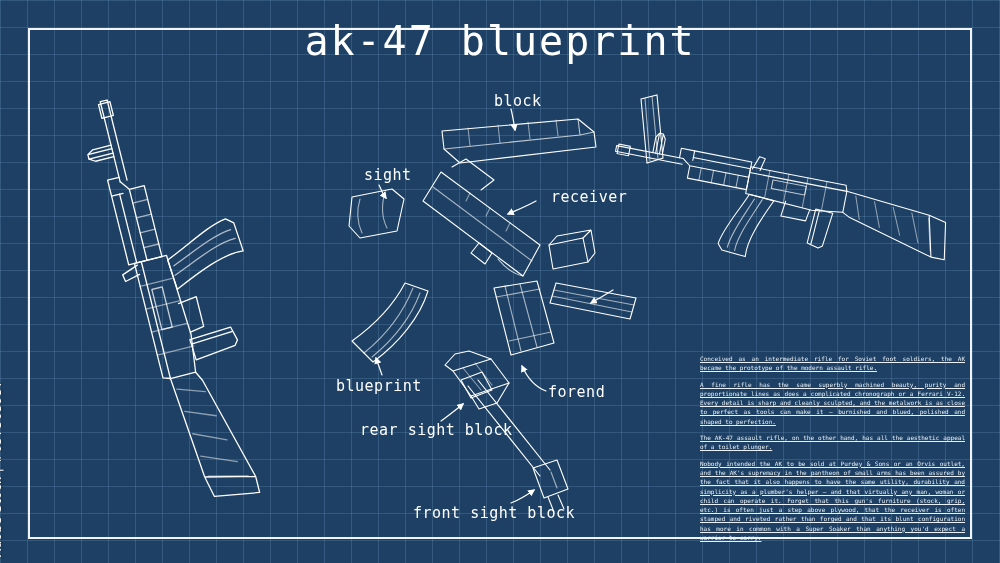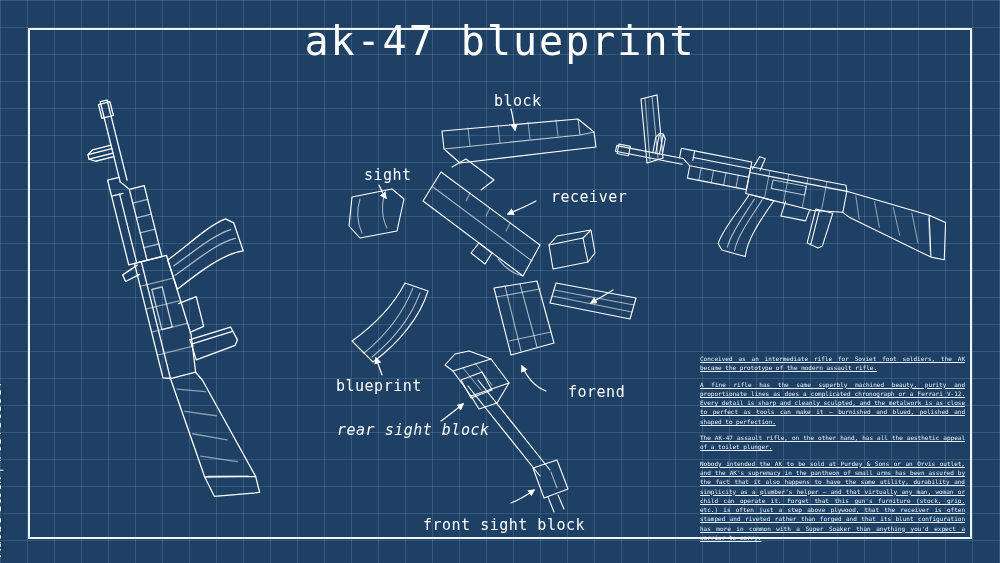--- a/index.html
+++ b/index.html
@@ -26,23 +26,23 @@
   .drawing{position:absolute;left:0;top:0;}
   .part-label{
     position:absolute;font-size:15px;letter-spacing:.5px;color:#fff;
     font-family:"DejaVu Sans Mono", monospace;white-space:nowrap;
   }
   #lbl-butt{left:494px;top:92px;}
   #lbl-grip{left:364px;top:166px;}
   #lbl-receiver{left:538px;top:188px;margin-left:13px;}
   #lbl-upper-handguard{left:614px;top:272px;}
   #lbl-magazine{left:336px;top:377px;}
-  #lbl-forend{left:548px;top:383px;margin-left:20px;}
-  #lbl-rear-sight-block{left:337px;top:421px;font-style:italic;}
-  #lbl-front-sight-block{left:423px;top:504px;margin-top:12px;}
+  #lbl-forend{left:548px;top:383px;}
+  #lbl-rear-sight-block{left:360px;top:421px;}
+  #lbl-front-sight-block{left:413px;top:504px;}
   .description{
     position:absolute;left:700px;top:354px;width:265px;
     font-family:"DejaVu Sans Mono", monospace;
     font-size:6px;line-height:1.55;color:#eaf1f8;
     text-align:justify;
   }
   .description p{
     margin:0 0 7px 0;
     text-decoration:underline;
     text-underline-offset:1px;

